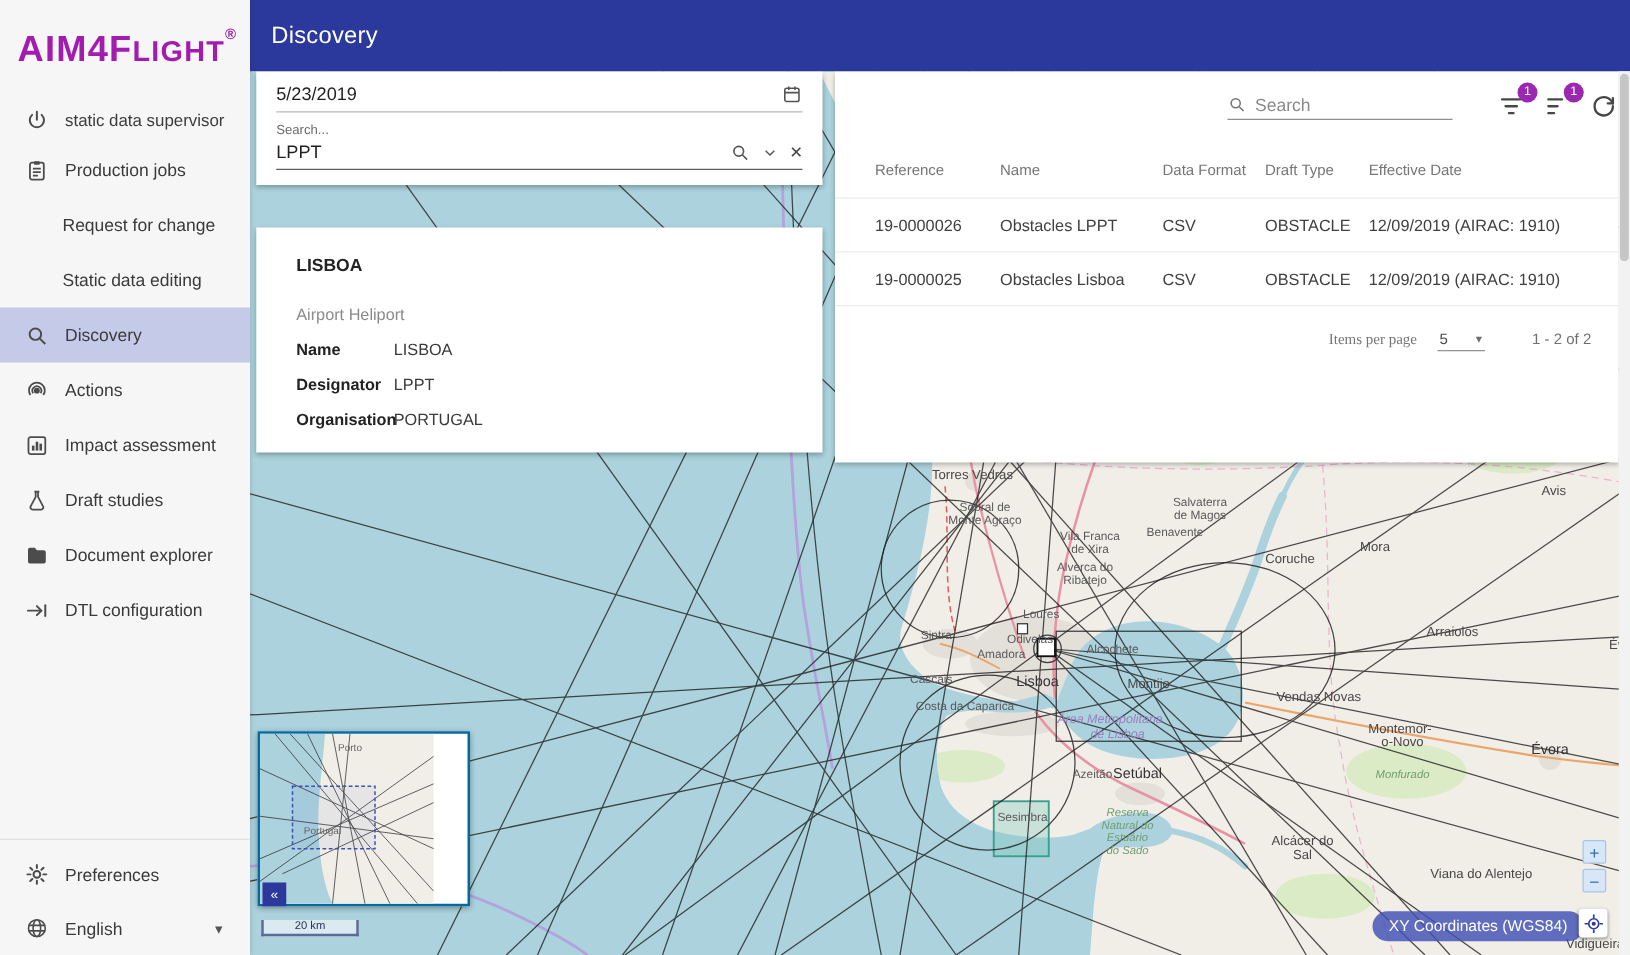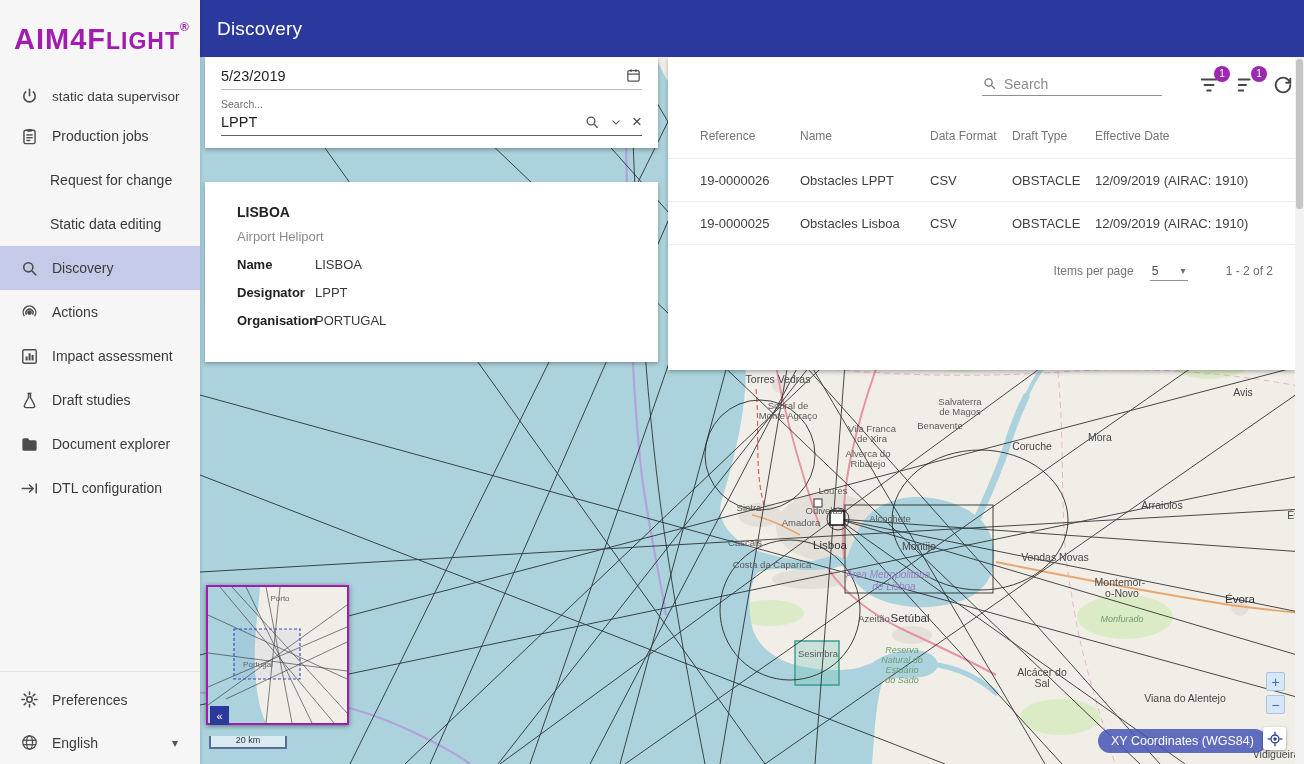--- a/index.html
+++ b/index.html
@@ -35,22 +35,22 @@
 
   
   .map-area { position:absolute; left:200px; top:57px; width:1104px; height:707px; z-index:1;
               overflow:hidden; background:#86efac; }
   .lbl-small  { font-size:9.5px;  fill:#5a5a5a; text-anchor:middle; }
   .lbl-town   { font-size:10.5px; fill:#474747; text-anchor:middle; }
   .lbl-city   { font-size:11.5px; fill:#333;    text-anchor:middle; }
   .lbl-area   { font-size:10px;   fill:#9b7fc0; font-style:italic; text-anchor:middle; }
   .lbl-nature { font-size:9px;    fill:#6f9e6f; font-style:italic; text-anchor:middle; }
 
-  .minimap { position:absolute; left:206px; top:585px; width:143px; height:140px; background:#fff;
-             border:2px solid #a21caf; box-shadow:0 1px 5px rgba(0,0,0,.45); z-index:5; }
+  .minimap { position:absolute; left:206px; top:585px; width:170px; height:140px; background:#fff;
+             border:2px solid #0369a1; box-shadow:0 1px 5px rgba(0,0,0,.45); z-index:5; }
   .collapse-btn { position:absolute; left:210px; top:706px; width:19px; height:19px; background:#2c399c;
              color:#fff; font-size:11px; line-height:18px; text-align:center; border:none; z-index:6; cursor:pointer; }
   .scalebar { position:absolute; left:209px; top:736px; width:78px; height:13px;
              background:rgba(255,255,255,.55); border:2px solid #5c6a96; border-top:none;
              font-size:9px; color:#2c3250; text-align:center; line-height:9px; z-index:5; }
   .zoom-btn { position:absolute; width:19px; height:19px; background:#d7e7f7; color:#3570b0;
              border:1px solid #a9c5e2; border-radius:2px; font-size:14px; line-height:16px;
              text-align:center; z-index:5; cursor:pointer; padding:0; }
   .zoom-in  { left:1266px; top:672px; }
   .zoom-out { left:1266px; top:695px; }
@@ -70,21 +70,21 @@
   .field-row.search { border-bottom:1px solid #5f5f5f; }
   .field-input { flex:1; border:none; outline:none; background:transparent; font-size:14.5px;
              color:#1f1f1f; font-family:inherit; }
   .field-icons { display:flex; align-items:center; gap:9px; color:#555; }
   .field-icons svg { display:block; }
   .clear-x { font-size:17px; color:#444; line-height:14px; cursor:pointer; }
 
   .feature-card { position:absolute; left:205px; top:182px; width:453px; height:180px; background:#fff;
              z-index:10; box-shadow:0 2px 4px rgba(0,0,0,.28); padding:22px 32px; }
   .fc-title { font-size:14px; font-weight:bold; color:#222; }
-  .fc-sub { font-size:13px; color:#8a8a8a; margin-top:9px; }
+  .fc-sub { font-size:13px; color:#8a8a8a; margin-top:24px; }
   .f-row { display:flex; margin-top:13px; font-size:13px; }
   .f-label { width:78px; font-weight:bold; color:#222; }
   .f-value { color:#3a3a3a; }
 
   
   .datasets-panel { position:absolute; left:668px; top:57px; width:627px; height:313px; background:#fff;
              z-index:10; box-shadow:0 2px 4px rgba(0,0,0,.28); }
   .tab-row { position:relative; height:53px; border-bottom:1px solid #ececec; }
   .tab { position:absolute; left:8px; top:0; width:143px; height:53px; display:flex; align-items:center;
              justify-content:center; font-size:14px; font-weight:500; color:#5f6368; cursor:pointer; }
@@ -103,21 +103,21 @@
   .badge { position:absolute; top:-8px; right:-9px; min-width:16px; height:16px; border-radius:8px;
              background:#9c27b0; color:#fff; font-size:10px; line-height:16px; text-align:center; }
   .grid-row { display:grid; grid-template-columns:100px 130px 82px 83px 1fr; padding:0 16px 0 32px;
              align-items:center; }
   .thead { height:44px; }
   .th { font-size:12px; color:#757575; }
   .tr { height:43px; border-top:1px solid #ededed; cursor:pointer; }
   .td { font-size:13px; color:#404040; }
   .pagination { height:53px; display:flex; align-items:center; justify-content:flex-end; gap:0;
              padding-right:22px; font-size:12px; color:#757575; border-top:1px solid #ededed; }
-  .ipp-label { margin-right:16px; }
+  .ipp-label { margin-right:16px;font-family:Liberation Serif, serif; }
   .ipp-select { display:inline-flex; align-items:center; justify-content:space-between; width:38px;
              border-bottom:1px solid #949494; padding:2px 2px; margin-right:38px; cursor:pointer;
              color:#4a4a4a; }
   .range { color:#6f6f6f; }
 
   
   .scroll-track { position:absolute; left:1295px; top:57px; width:9px; height:707px; background:#f2f2f2; z-index:40; }
   .scroll-thumb { position:absolute; left:1px; top:2px; width:7px; height:150px; background:#c6c6c6; border-radius:4px; }
 </style>
 </head>

